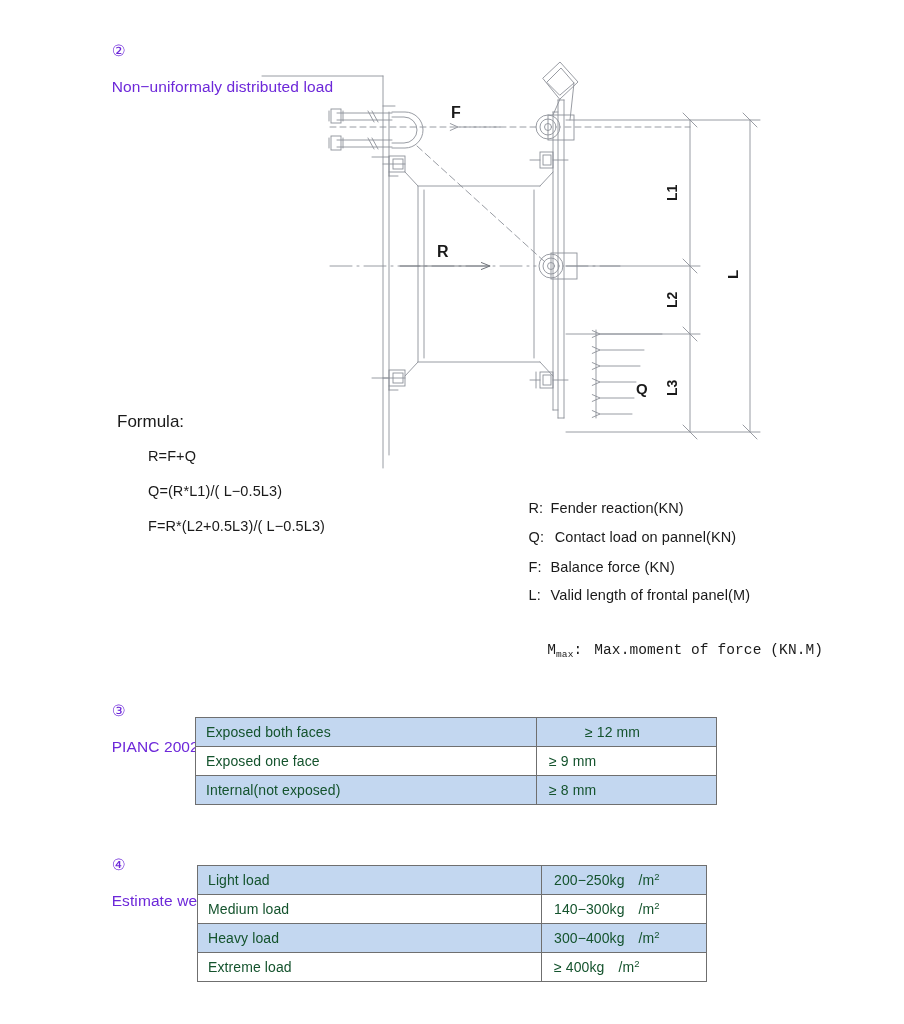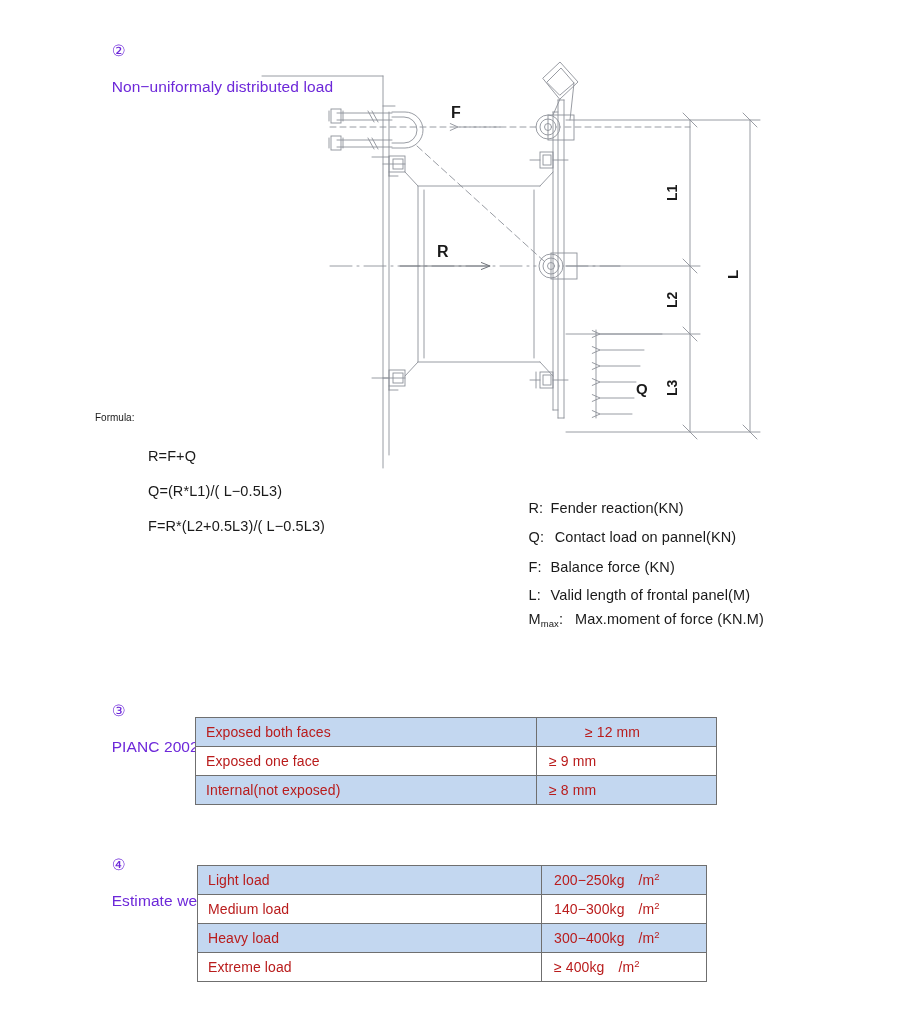--- a/index.html
+++ b/index.html
@@ -12,30 +12,30 @@
   .page{position:absolute;inset:0;}
 
   
   .abs{position:absolute;white-space:pre;}
 
   
   .sec-head{font-size:15.5px;letter-spacing:.1px;color:#6d28d9;}
   .circnum{display:inline-block;font-size:15.5px;}
 
   
-  .formula-title{font-size:10px;}
+  .formula-title{font-size:17px;margin-left:22px;}
   .formula-line{font-size:14.5px;letter-spacing:.1px;}
   .legend-line{font-size:14.5px;letter-spacing:.1px;}
   sub.sm{font-size:9.5px;vertical-align:baseline;position:relative;top:3px;}
   sup.sm{font-size:9.5px;vertical-align:baseline;position:relative;top:-5px;}
 
   
   table.spec{
     position:absolute;border-collapse:collapse;
-    font-size:14px;color:#b91c1c;table-layout:fixed;
+    font-size:14px;color:#14532d;table-layout:fixed;
   }
   table.spec td{
     border:1px solid #6f6f6f;
     padding:4px 0 5px 10px;
     height:19px;vertical-align:middle;
     font-size:14px;letter-spacing:.1px;
   }
   table.spec td.val{padding-left:12px;}
   tr.blue td{background:#c3d7f0;}
   tr.white td{background:#ffffff;}
@@ -240,21 +240,21 @@
   </div>
   <div class="abs legend-line" style="left:512px;top:513px;">
     <span style="display:inline-block;width:22px;">Q:</span><span> Contact load on pannel(KN)</span>
   </div>
   <div class="abs legend-line" style="left:512px;top:571px;">
     <span style="display:inline-block;width:22px;">L:</span><span>Valid length of frontal panel(M)</span>
   </div>
   <div class="abs legend-line" style="left:512px;top:543px;">
     <span style="display:inline-block;width:22px;">F:</span><span>Balance force (KN)</span>
   </div>
-  <div class="abs legend-line" style="left:512px;top:595px;">
+  <div class="abs legend-line" style="left:512px;top:626px;font-family:Liberation Mono, monospace;">
     <span>M</span><sub class="sm">max</sub><span>:</span><span style="display:inline-block;width:12px;"></span><span>Max.moment of force (KN.M)</span>
   </div>
 
   <div class="abs sec-head" style="left:94px;top:684px;">
     <span class="circnum">③</span>
     <span style="display:inline-block;width:4px;"></span>
     <span>PIANC 2002 recommends min. steel thickness for  fender panels:</span>
   </div>
 
   <table class="spec" style="left:195px;top:717px;width:461px;">

